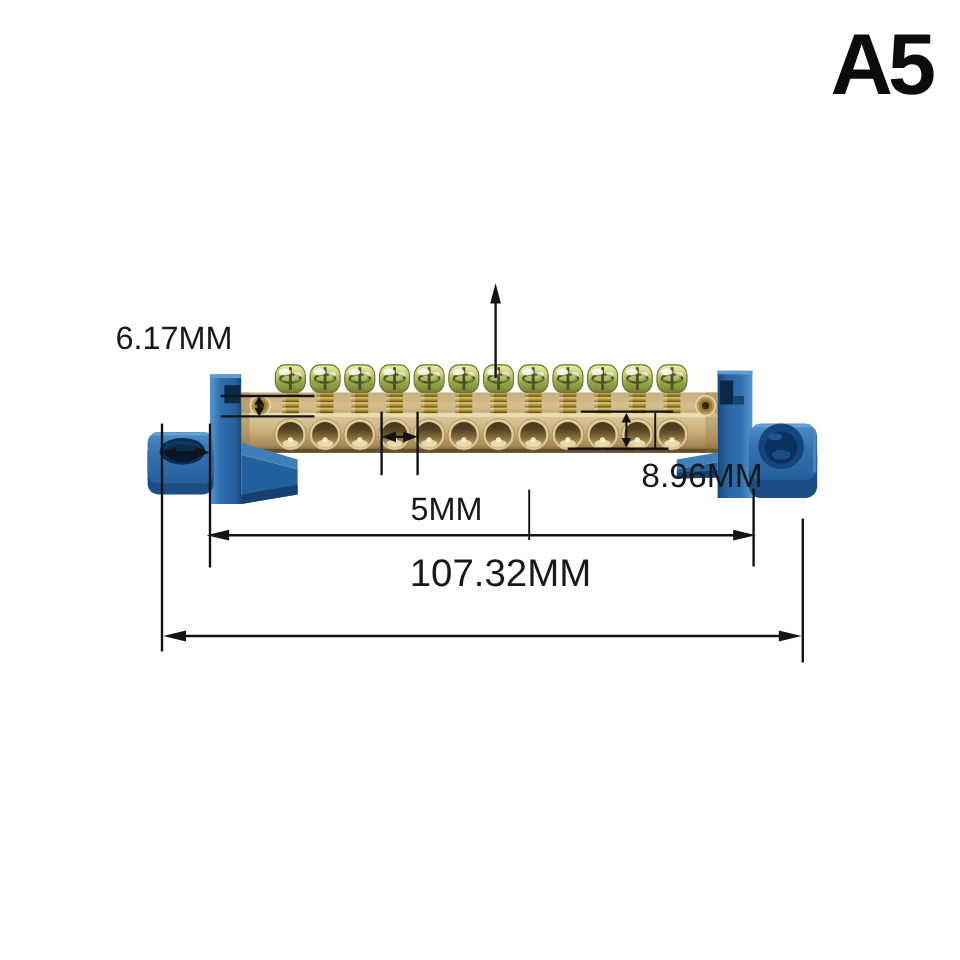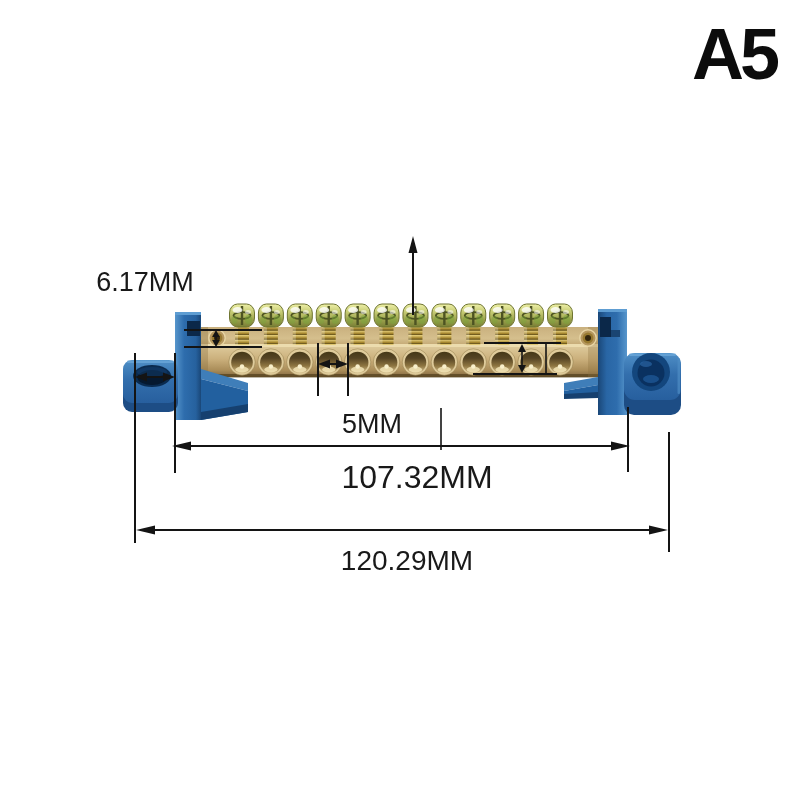--- a/index.html
+++ b/index.html
@@ -248,15 +248,15 @@
         <polygon points="136,530 155,525.5 155,534.5" stroke="none"></polygon>
         <polygon points="668,530 649,525.5 649,534.5" stroke="none"></polygon>
       </g>
     </g>
   </svg>
 
   <div id="variant-label">A5</div>
 
   <div id="lbl-end-hole" class="dim-label">6.17MM</div>
   <div id="lbl-pitch" class="dim-label">5MM</div>
+  <div id="lbl-thickness" class="dim-label">8.96MM</div>
   <div id="lbl-inner-span" class="dim-label">107.32MM</div>
-  <div id="lbl-overall" class="dim-label">120.29MM</div>
 </div>
 
 </body></html>

